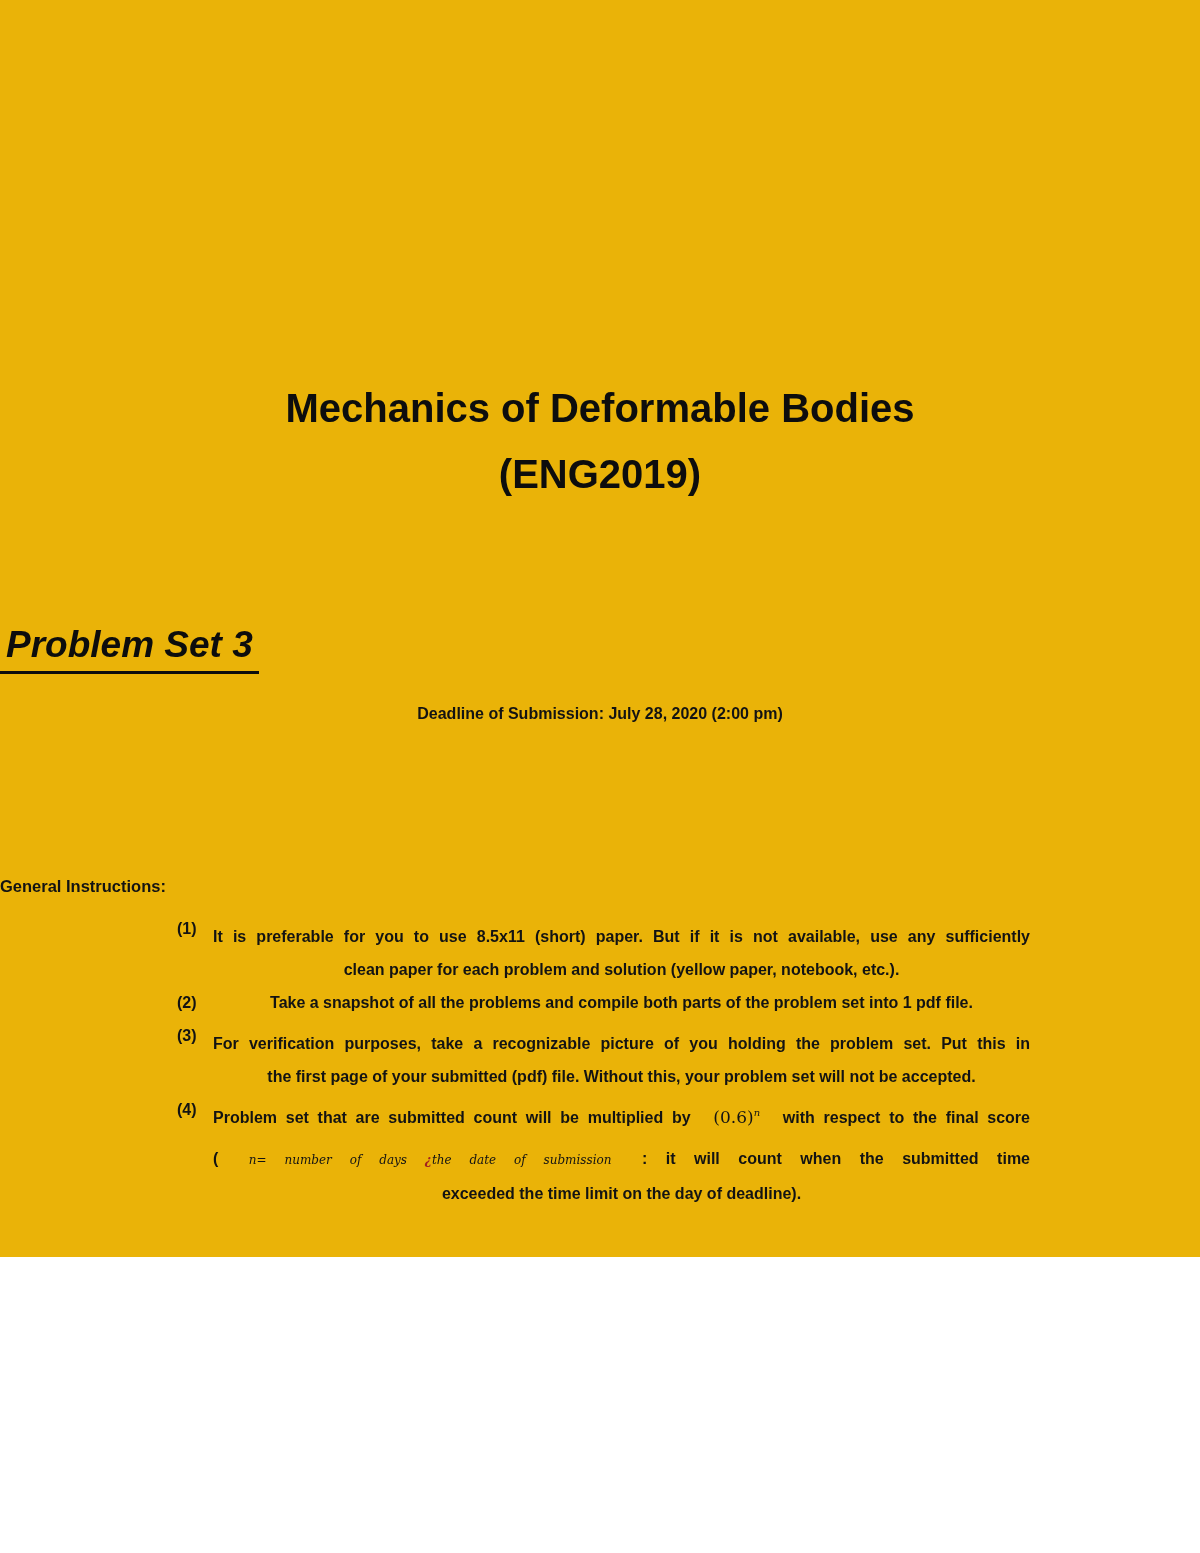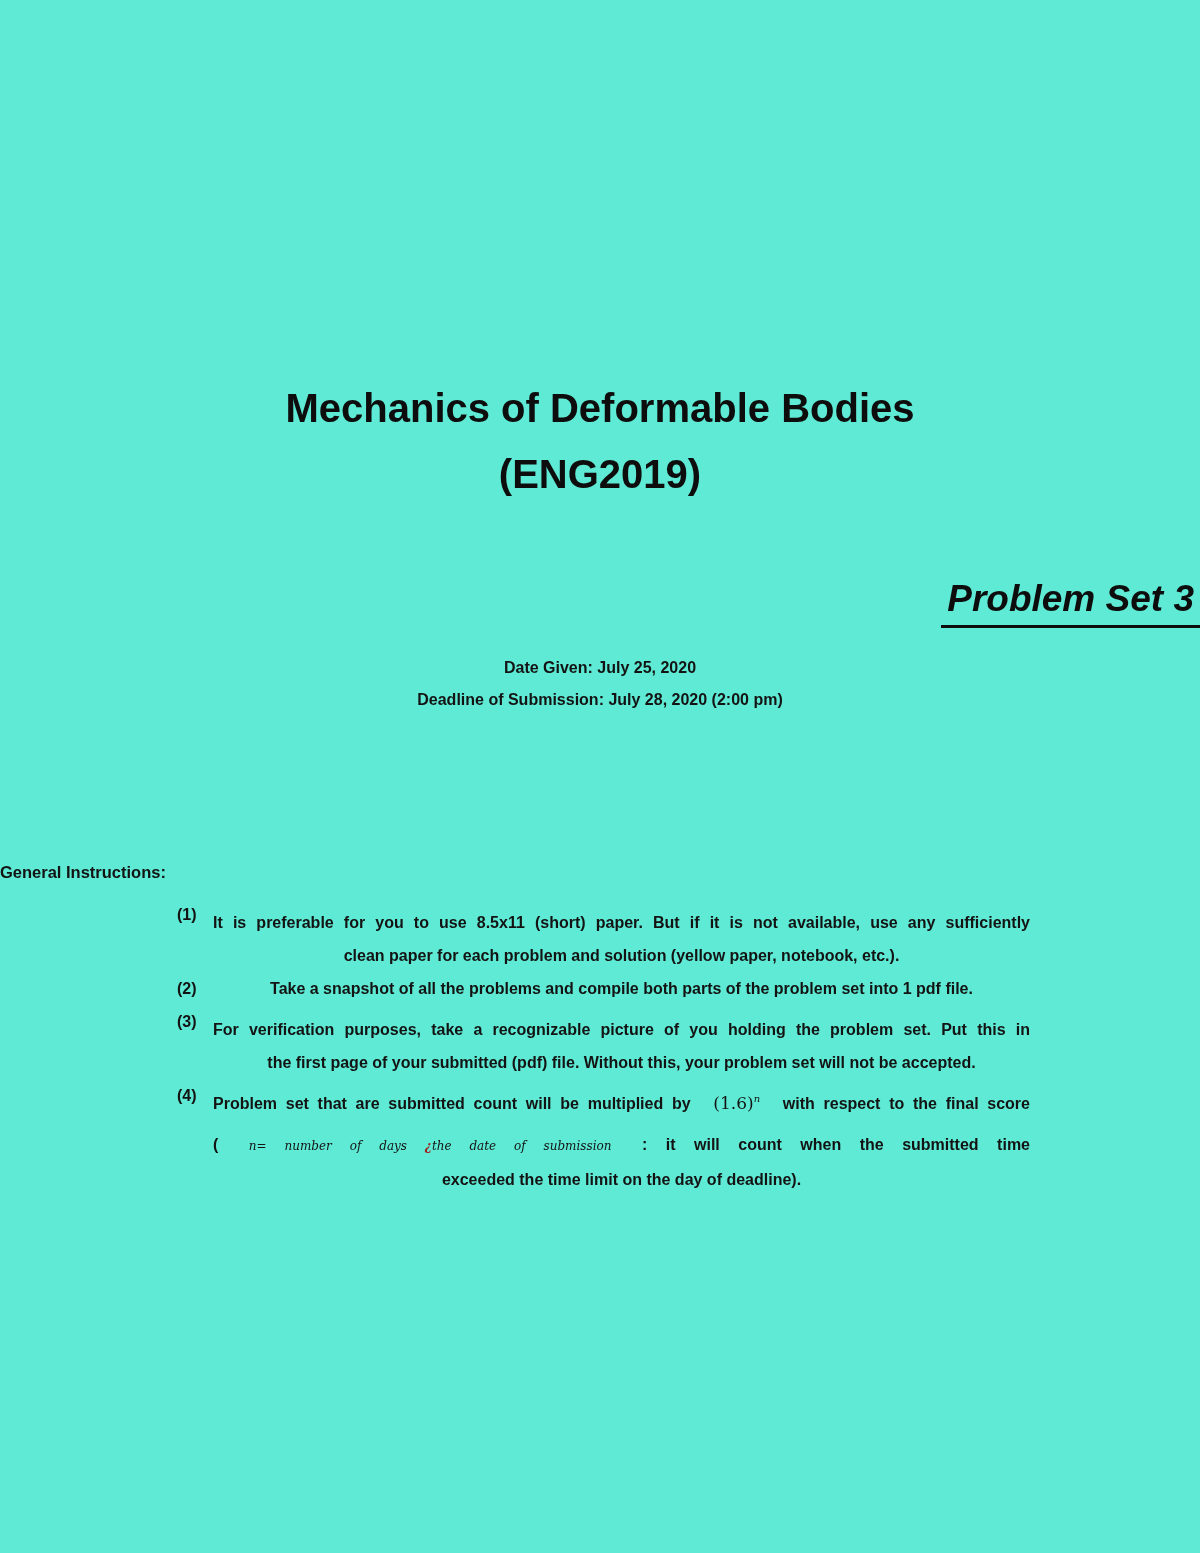--- a/index.html
+++ b/index.html
@@ -3,37 +3,37 @@
 <meta charset="utf-8">
 <style>
   html, body {
     margin: 0;
     padding: 0;
     background: #ffffff;
   }
   .page {
     position: relative;
     width: 1200px;
-    height: 1553px;
-    background: #5eead4;
+    height: 1257px;
+    background: #eab308;
     color: #111111;
     font-family: "Liberation Sans", sans-serif;
     overflow: hidden;
   }
   .doc-title {
     margin-top: 375px;
     text-align: center;
     font-size: 40px;
     line-height: 66px;
     font-weight: bold;
     color: #0d0d0d;
   }
   .ps3-wrap {
-    margin-top: 71px;
-    text-align: right;
+    margin-top: 117px;
+    text-align: left;
   }
   .ps3 {
     display: inline-block;
     font-size: 37px;
     line-height: 42px;
     font-weight: bold;
     font-style: italic;
     padding: 0 6px 5px 6px;
     border-bottom: 3px solid #0d0d0d;
     color: #0d0d0d;
@@ -114,21 +114,20 @@
   <div class="doc-title">
     <div>Mechanics of Deformable Bodies</div>
     <div>(ENG2019)</div>
   </div>
 
   <div class="ps3-wrap">
     <span class="ps3">Problem Set 3</span>
   </div>
 
   <div class="dates">
-    <div>Date Given: July 25, 2020</div>
     <div>Deadline of Submission: July 28, 2020 (2:00 pm)</div>
   </div>
 
   <div class="gi-heading">General Instructions:</div>
 
   <div class="instructions">
 
     <div class="item">
       <div class="num">(1)</div>
       <div class="body">
@@ -148,21 +147,21 @@
       <div class="num">(3)</div>
       <div class="body">
         <div class="line just">For verification purposes, take a recognizable picture of you holding the problem set. Put this in</div>
         <div class="line">the first page of your submitted (pdf) file. Without this, your problem set will not be accepted.</div>
       </div>
     </div>
 
     <div class="item">
       <div class="num">(4)</div>
       <div class="body">
-        <div class="line just"><span>Problem set that are submitted count will be multiplied by</span> <span class="math formula"><span>(1.6)</span><sup>n</sup></span> <span>with respect to the final score</span></div>
+        <div class="line just"><span>Problem set that are submitted count will be multiplied by</span> <span class="math formula"><span>(0.6)</span><sup>n</sup></span> <span>with respect to the final score</span></div>
         <div class="line just"><span>(</span> <span class="math math-def"><span>n= number of days </span><span class="red-glyph">¿</span><span>the date of submission</span></span> <span>: it will count when the submitted time</span></div>
         <div class="line">exceeded the time limit on the day of deadline).</div>
       </div>
     </div>
 
   </div>
 
 </div>
 
 </body></html>

